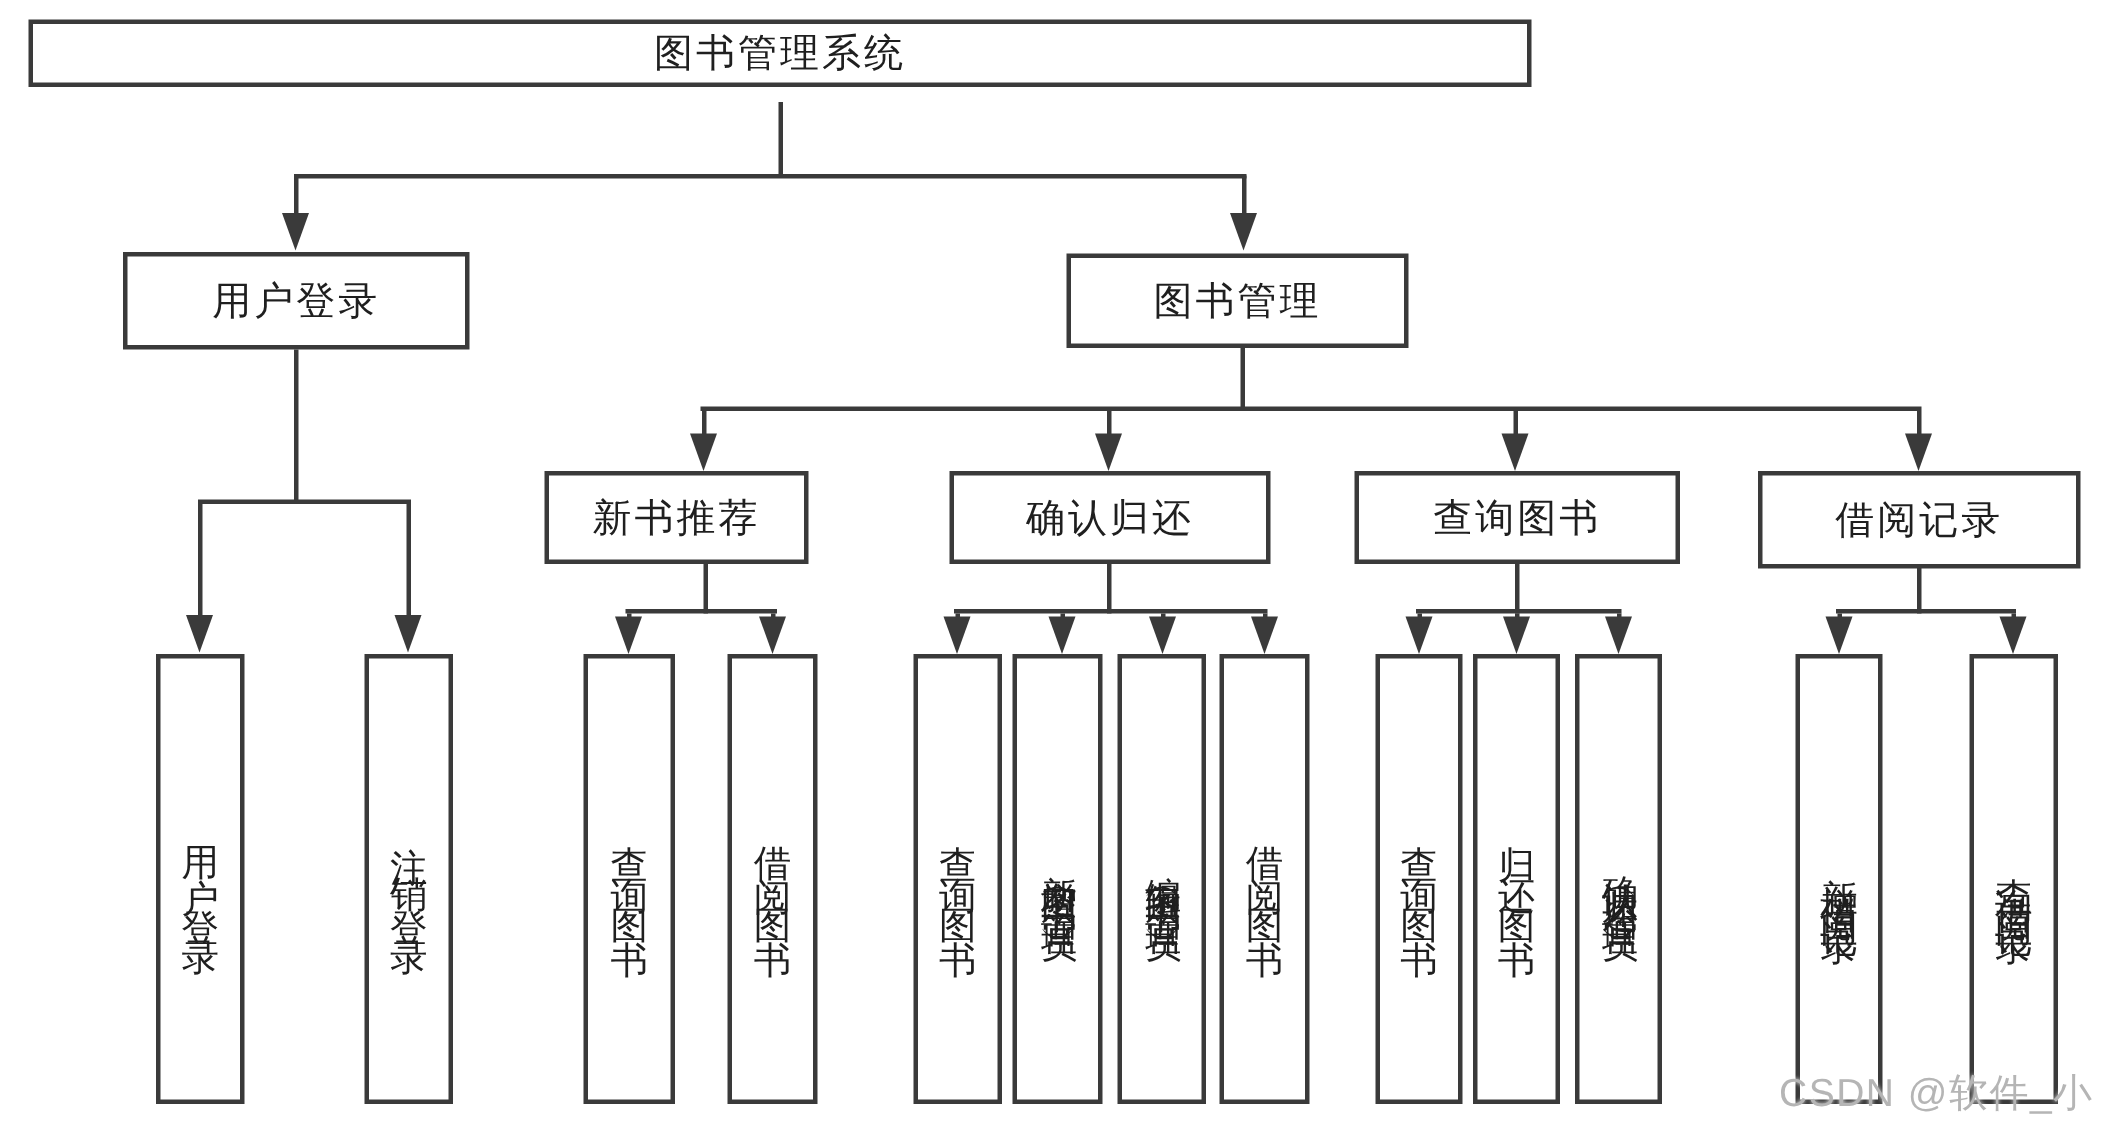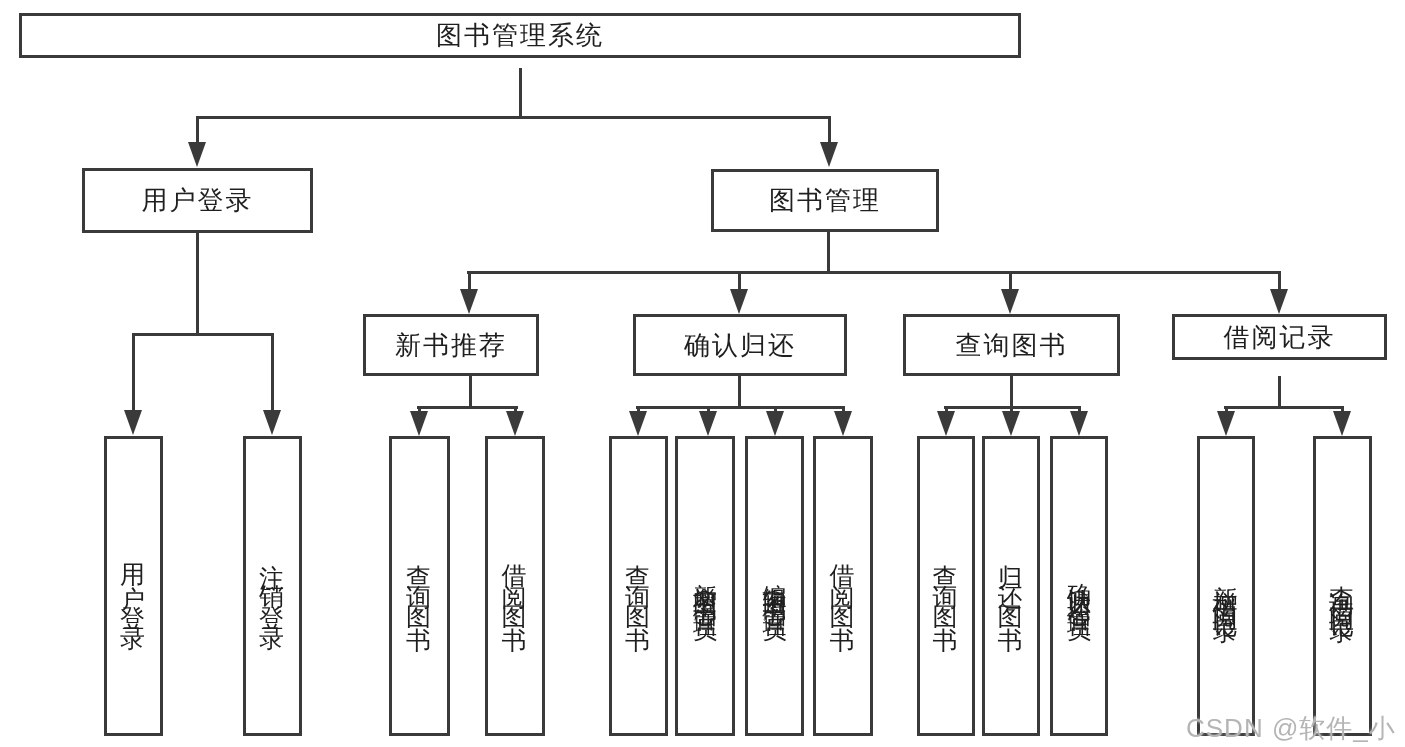--- a/index.html
+++ b/index.html
@@ -74,21 +74,21 @@
 
 <div class="node" style="left:363px;top:314px;width:176px;height:62px">
   <span class="lbl">新书推荐</span>
 </div>
 <div class="node" style="left:633px;top:314px;width:214px;height:62px">
   <span class="lbl">确认归还</span>
 </div>
 <div class="node" style="left:903px;top:314px;width:217px;height:62px">
   <span class="lbl">查询图书</span>
 </div>
-<div class="node" style="left:1172px;top:314px;width:215px;height:46px">
+<div class="node" style="left:1172px;top:314px;width:215px;height:65px">
   <span class="lbl">借阅记录</span>
 </div>
 
 <div class="vline" style="left:469px;top:376px;height:33px"></div>
 <div class="hline" style="left:417px;top:406px;width:101px"></div>
 <div class="arrow" style="left:410px;top:409px;height:27px"></div>
 <div class="arrow" style="left:506px;top:409px;height:27px"></div>
 
 <div class="vline" style="left:738px;top:376px;height:33px"></div>
 <div class="hline" style="left:636px;top:406px;width:209px"></div>

